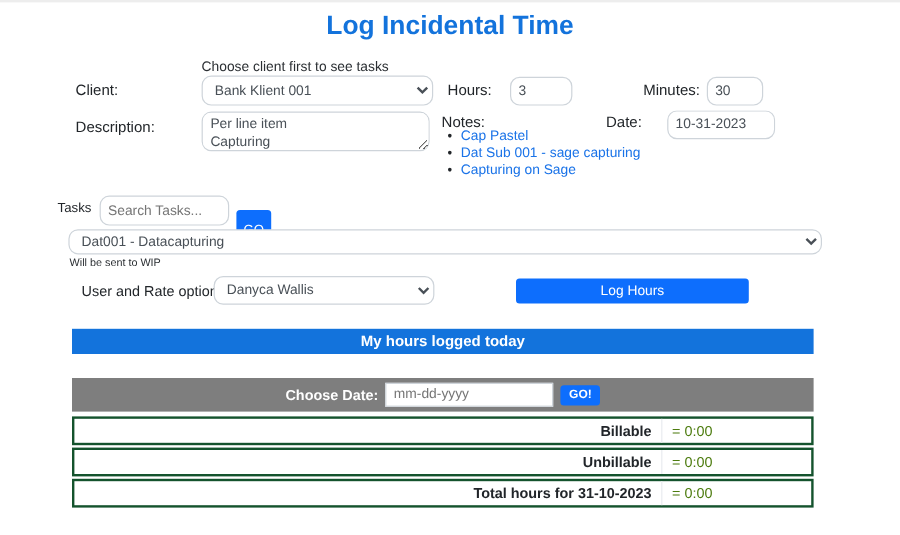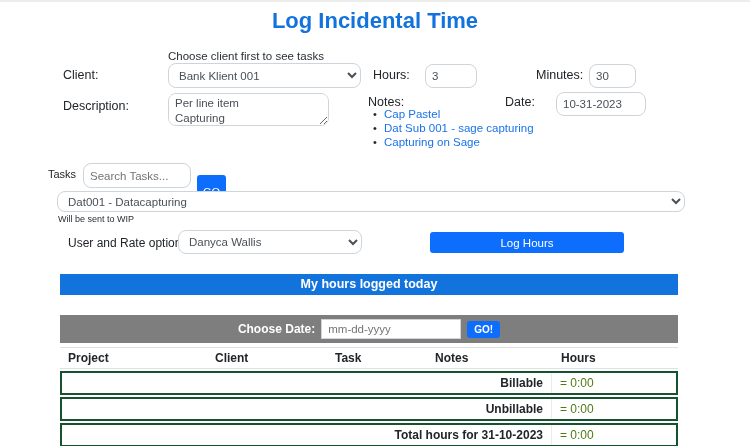--- a/index.html
+++ b/index.html
@@ -28,21 +28,21 @@
     padding: 2px 6px; outline: none;
   }
   .client-lbl  { left: 63px;  top: 66px; }
   .client-sel  { left: 168px; top: 61px; width: 193px; height: 25px; }
   .hours-lbl   { left: 373px; top: 66px; }
   .hours-in    { left: 425px; top: 62px; width: 52px; height: 24px; }
   .mins-lbl    { left: 536px; top: 66px; }
   .mins-in     { left: 589px; top: 62px; width: 47px; height: 24px; }
 
   .desc-lbl    { left: 63px;  top: 97px; }
-  .desc-ta     { left: 168px; top: 91px; width: 161px; height: 33px; resize: both; line-height: 1.3; }
+  .desc-ta     { left: 168px; top: 91px; width: 190px; height: 33px; resize: both; line-height: 1.3; }
   .notes-lbl   { left: 368px; top: 93px; }
   .notes-list  { position: absolute; left: 372px; top: 105px; list-style: none; }
   .notes-list li { font-size: 11.5px; line-height: 14px; padding-left: 12px; position: relative; }
   .notes-list li::before { content: "•"; position: absolute; left: 1px; color: #212529; font-size: 11px; }
   .notes-list a { color: #1a73e8; text-decoration: none; cursor: pointer; }
   .date-lbl    { left: 505px; top: 93px; }
   .date-in     { left: 556px; top: 90px; width: 90px; height: 24px; }
 
   .tasks-lbl   { left: 48px; top: 166px; font-size: 11px; }
   .search-in   { left: 83px; top: 161px; width: 108px; height: 25px; }
@@ -144,27 +144,20 @@
   <div class="logged">
     <div class="logged-header">My hours logged today</div>
 
     <div class="logged-bar">
       <span class="bar-lbl">Choose Date:</span>
       <input class="bar-date-in" type="text" placeholder="mm-dd-yyyy" style="">
       <button class="btn bar-go-btn">GO!</button>
     </div>
 
     <div class="tbl">
-      <div class="tbl-head">
-        <div class="th">Project</div>
-        <div class="th">Client</div>
-        <div class="th">Task</div>
-        <div class="th">Notes</div>
-        <div class="th">Hours</div>
-      </div>
 
       <div class="tbl-row">
         <div class="row-label">Billable</div>
         <div class="row-value">= 0:00</div>
       </div>
       <div class="tbl-row">
         <div class="row-label">Unbillable</div>
         <div class="row-value">= 0:00</div>
       </div>
       <div class="tbl-row">

